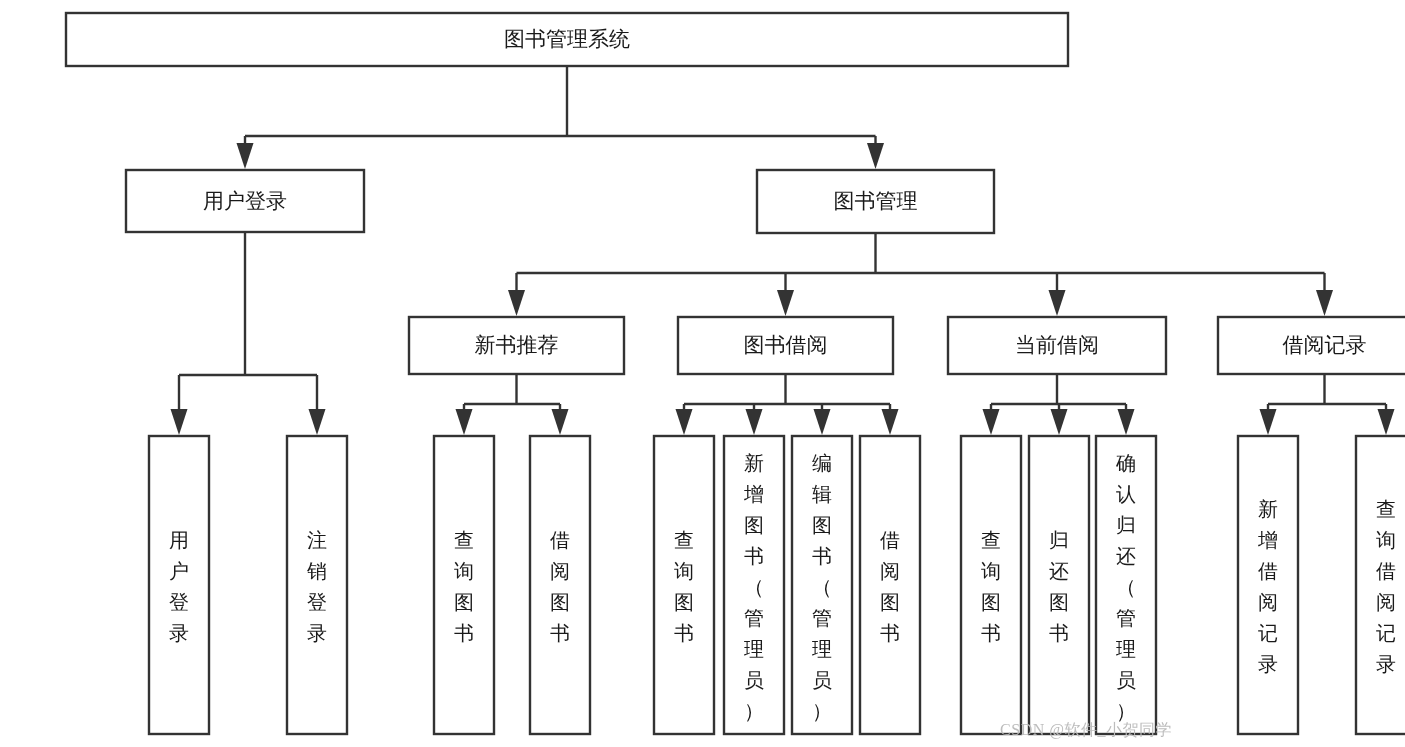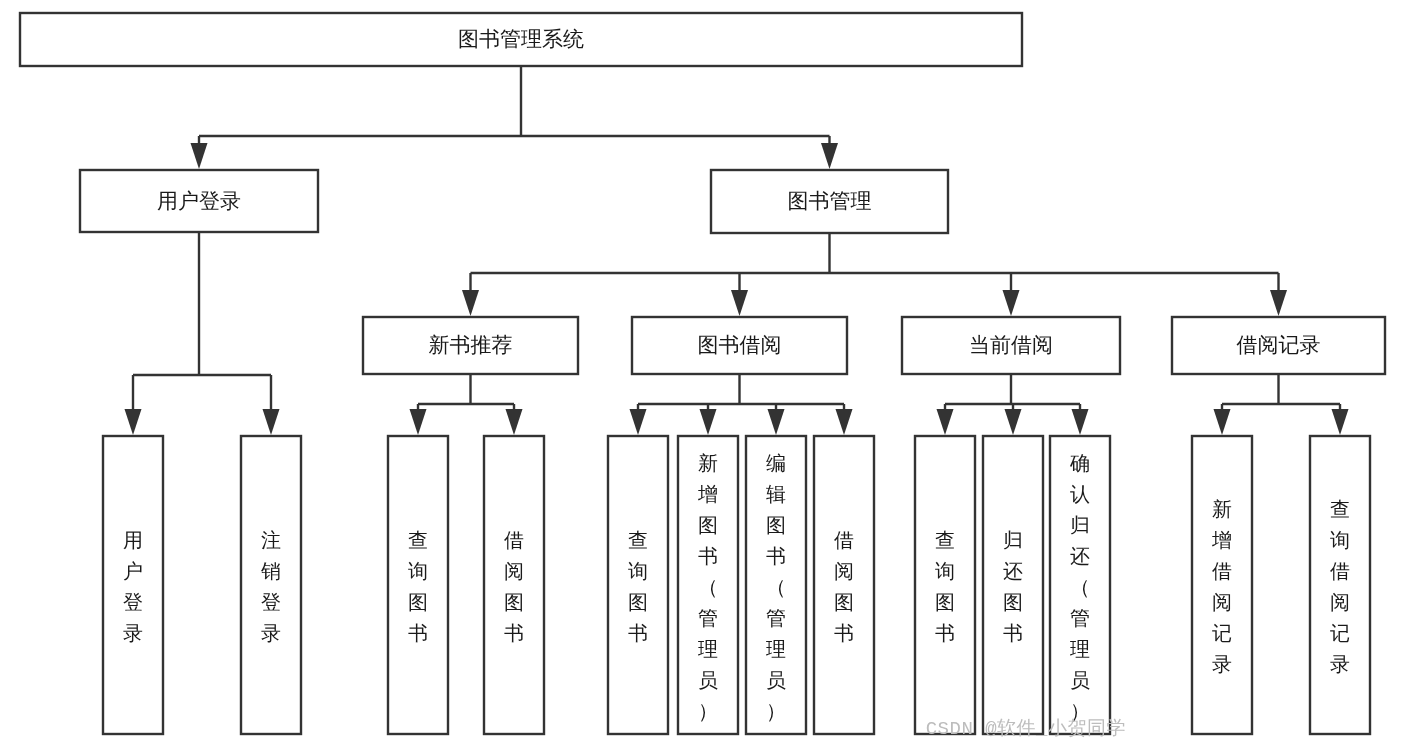--- a/index.html
+++ b/index.html
@@ -13,20 +13,21 @@
     font-family: "Liberation Sans", "DejaVu Sans", sans-serif;
     overflow: hidden;
     position: relative;
   }
   #diagram-root {
     position: absolute;
     left: 0;
     top: 0;
     width: 1134px;
     height: 747px;
+    padding-left: 46px;
   }
   svg.flow {
     display: block;
     width: 1405px;
     height: 747px;
   }
   .nodebox {
     fill: #ffffff;
     stroke: #333333;
     stroke-width: 2.4;
@@ -51,22 +52,22 @@
   .node-label-v {
     font-family: "Liberation Sans", "DejaVu Sans", sans-serif;
     font-size: 20px;
     fill: #1a1a1a;
     text-anchor: middle;
   }
   .watermark {
     position: absolute;
     right: 8px;
     bottom: 6px;
-    font-family: Liberation Mono, monospace;
-    font-size: 19px;
+    font-family: Liberation Serif, serif;
+    font-size: 16px;
     color: #bdbdbd;
     white-space: nowrap;
     letter-spacing: 0.5px;
     pointer-events: none;
   }
 </style>
 </head>
 <body>
 
 <div id="diagram-root">

